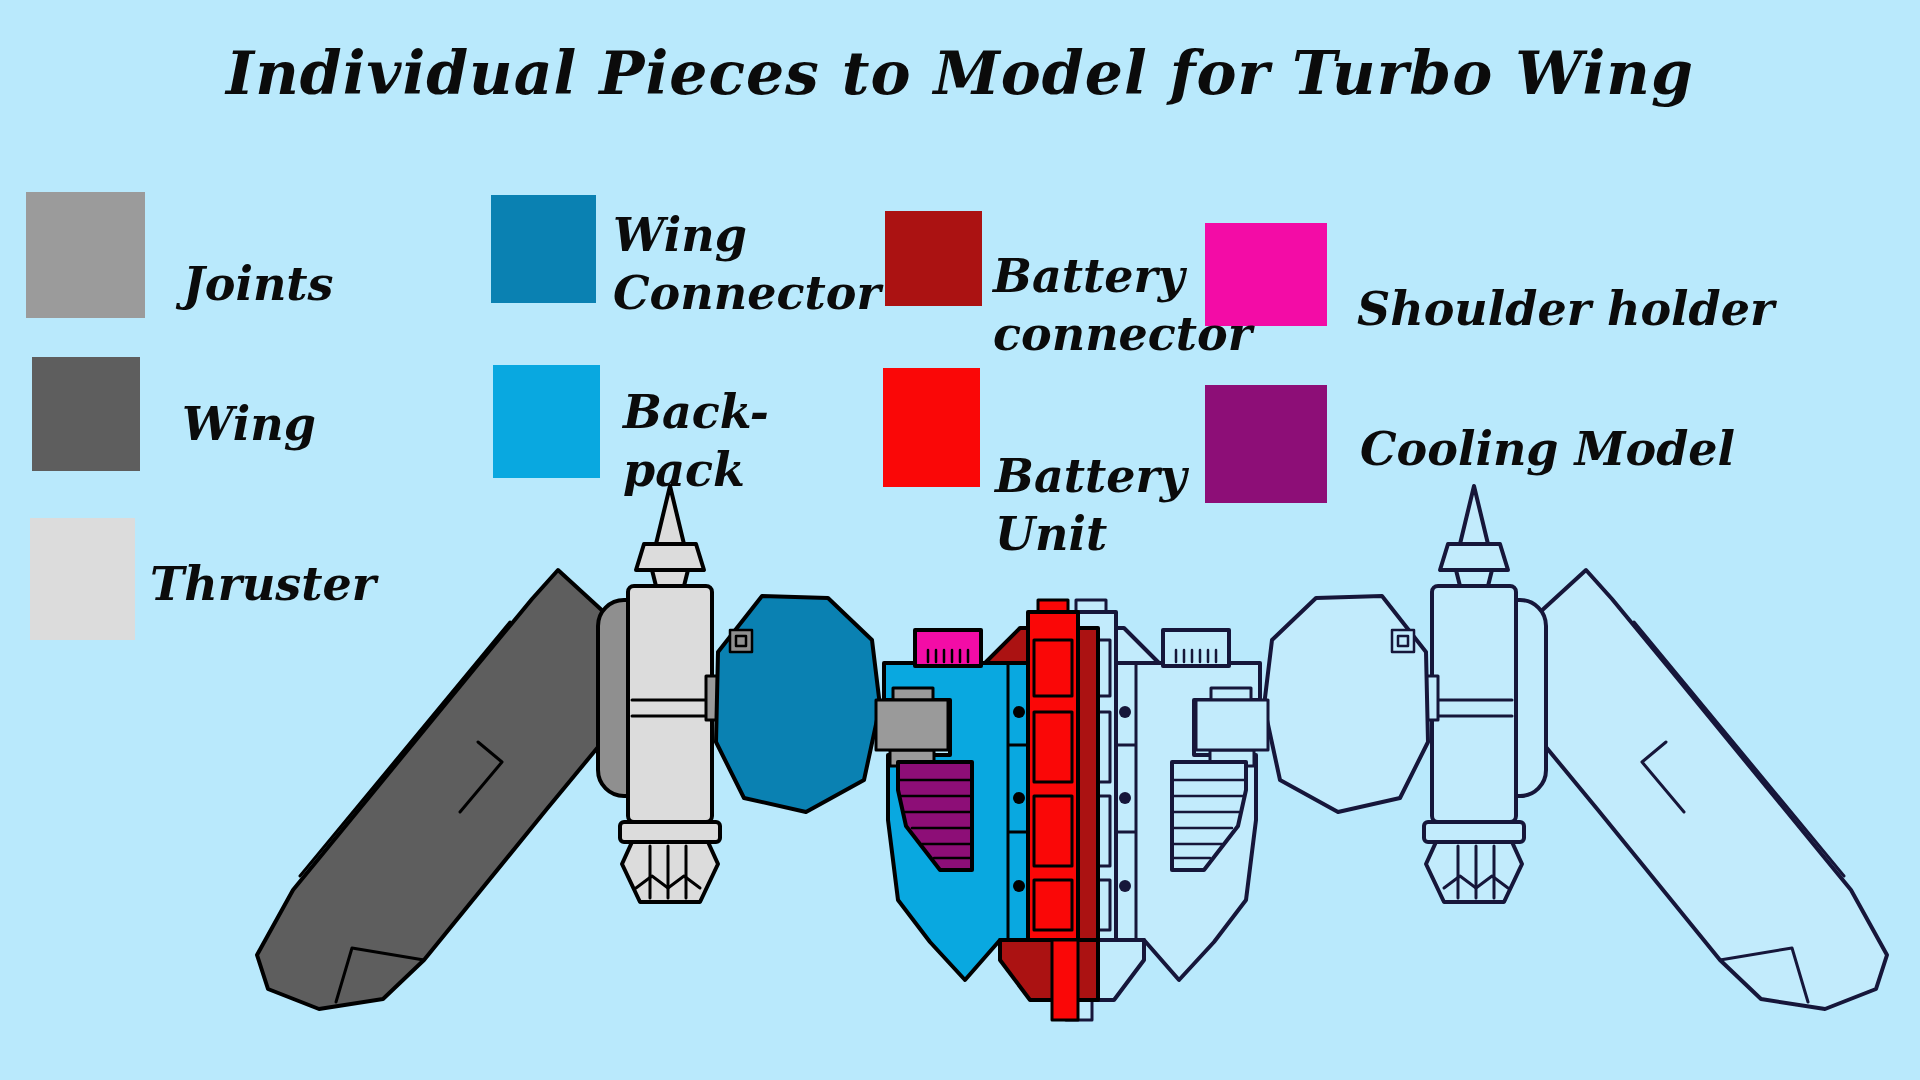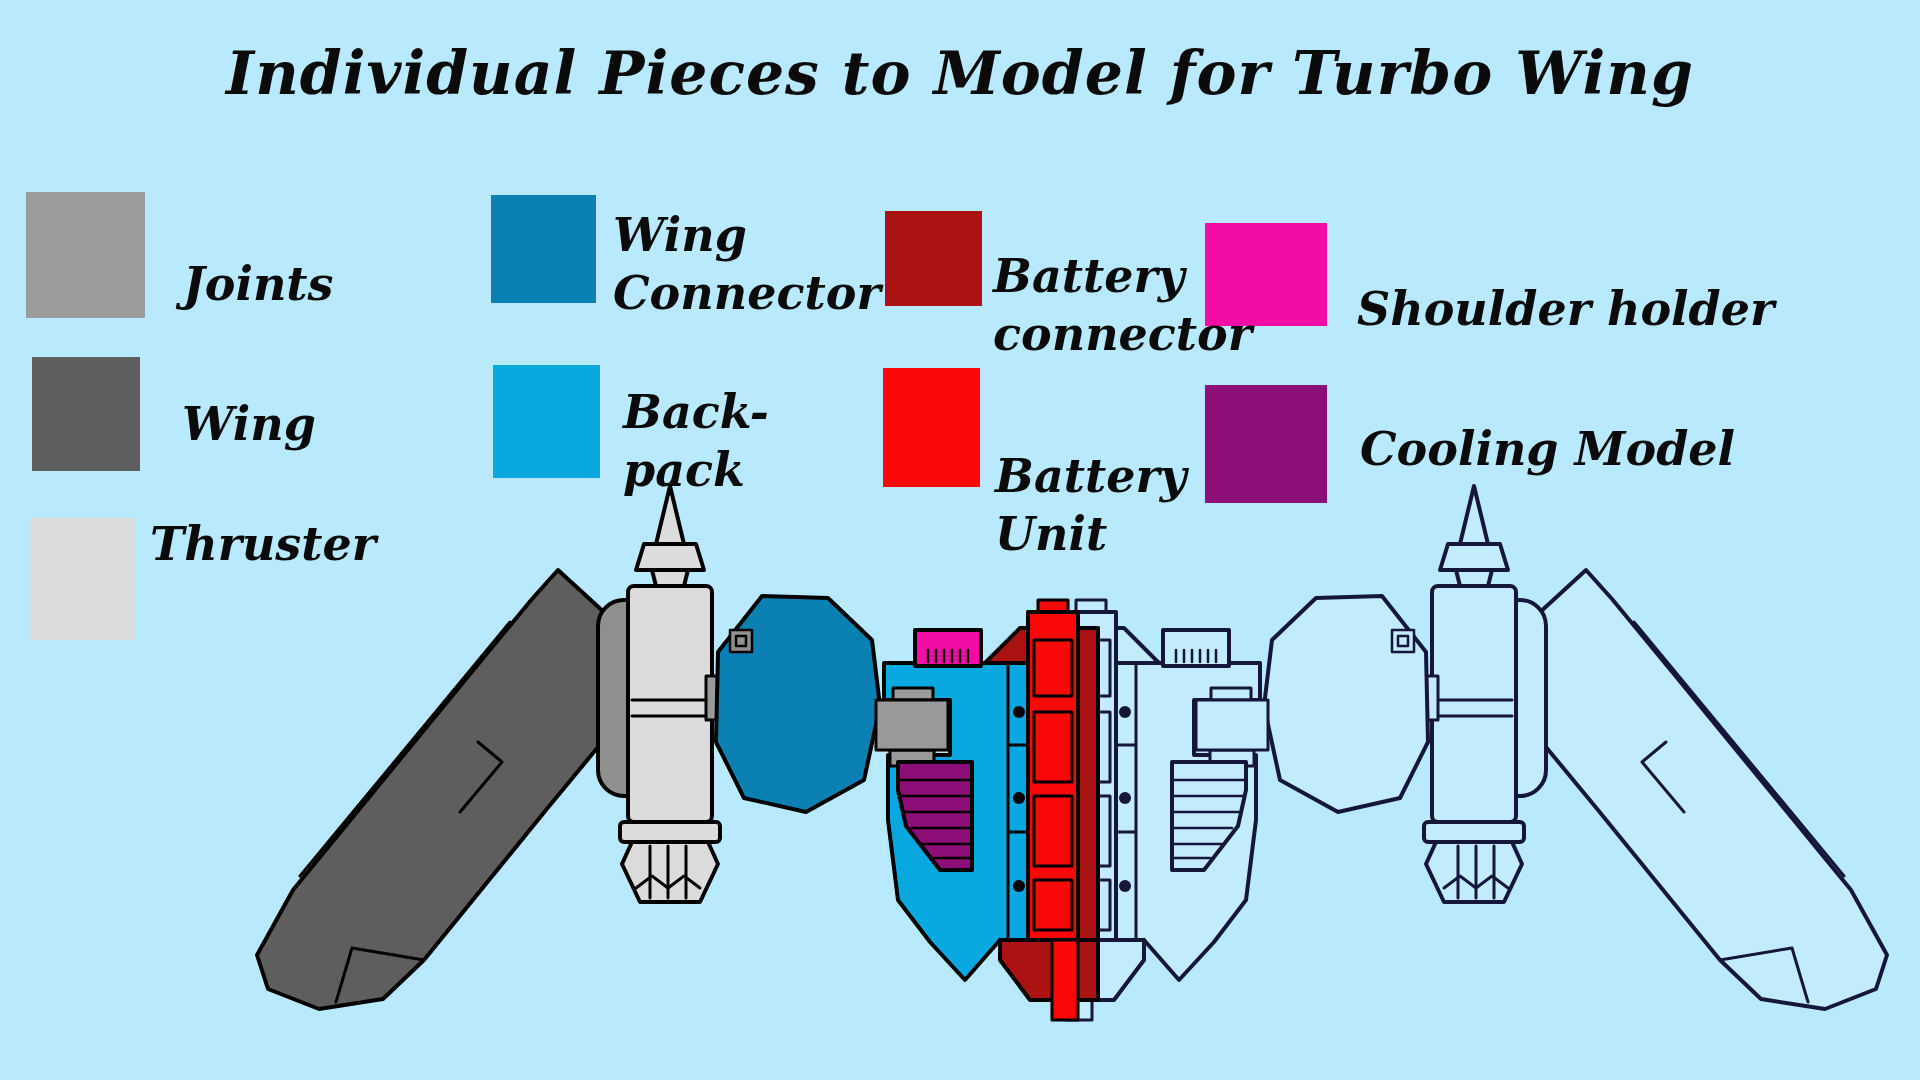--- a/index.html
+++ b/index.html
@@ -51,21 +51,21 @@
 pack"></div>
 <div class="swatch" style="left: 885px; top: 211px; width: 97px; height: 95px; background: rgb(171, 18, 18);" title="Battery
 connector"></div>
 <div class="swatch" style="left: 883px; top: 368px; width: 97px; height: 119px; background: rgb(250, 7, 7);" title="Battery
 Unit"></div>
 <div class="swatch" style="left: 1205px; top: 223px; width: 122px; height: 103px; background: rgb(243, 12, 166);" title="Shoulder holder"></div>
 <div class="swatch" style="left: 1205px; top: 385px; width: 122px; height: 118px; background: rgb(141, 14, 119);" title="Cooling Vent"></div>
 
 <div class="lg-label" style="left:183px;top:212px;margin-top:44px;">Joints</div>
 <div class="lg-label" style="left:182px;top:396px;">Wing</div>
-<div class="lg-label" style="left:150px;top:516px;">Thruster</div>
+<div class="lg-label" style="left:150px;top:556px;">Thruster</div>
 <div class="lg-label" style="left:613px;top:207px;">Wing
 Connector</div>
 <div class="lg-label" style="left:623px;top:356px;margin-top:28px;">Back-
 pack</div>
 <div class="lg-label" style="left:993px;top:248px;">Battery
 connector</div>
 <div class="lg-label" style="left:995px;top:448px;">Battery
 Unit</div>
 <div class="lg-label" style="left:1357px;top:281px;">Shoulder holder</div>
 <div class="lg-label" style="left:1360px;top:421px;">Cooling Model</div>

